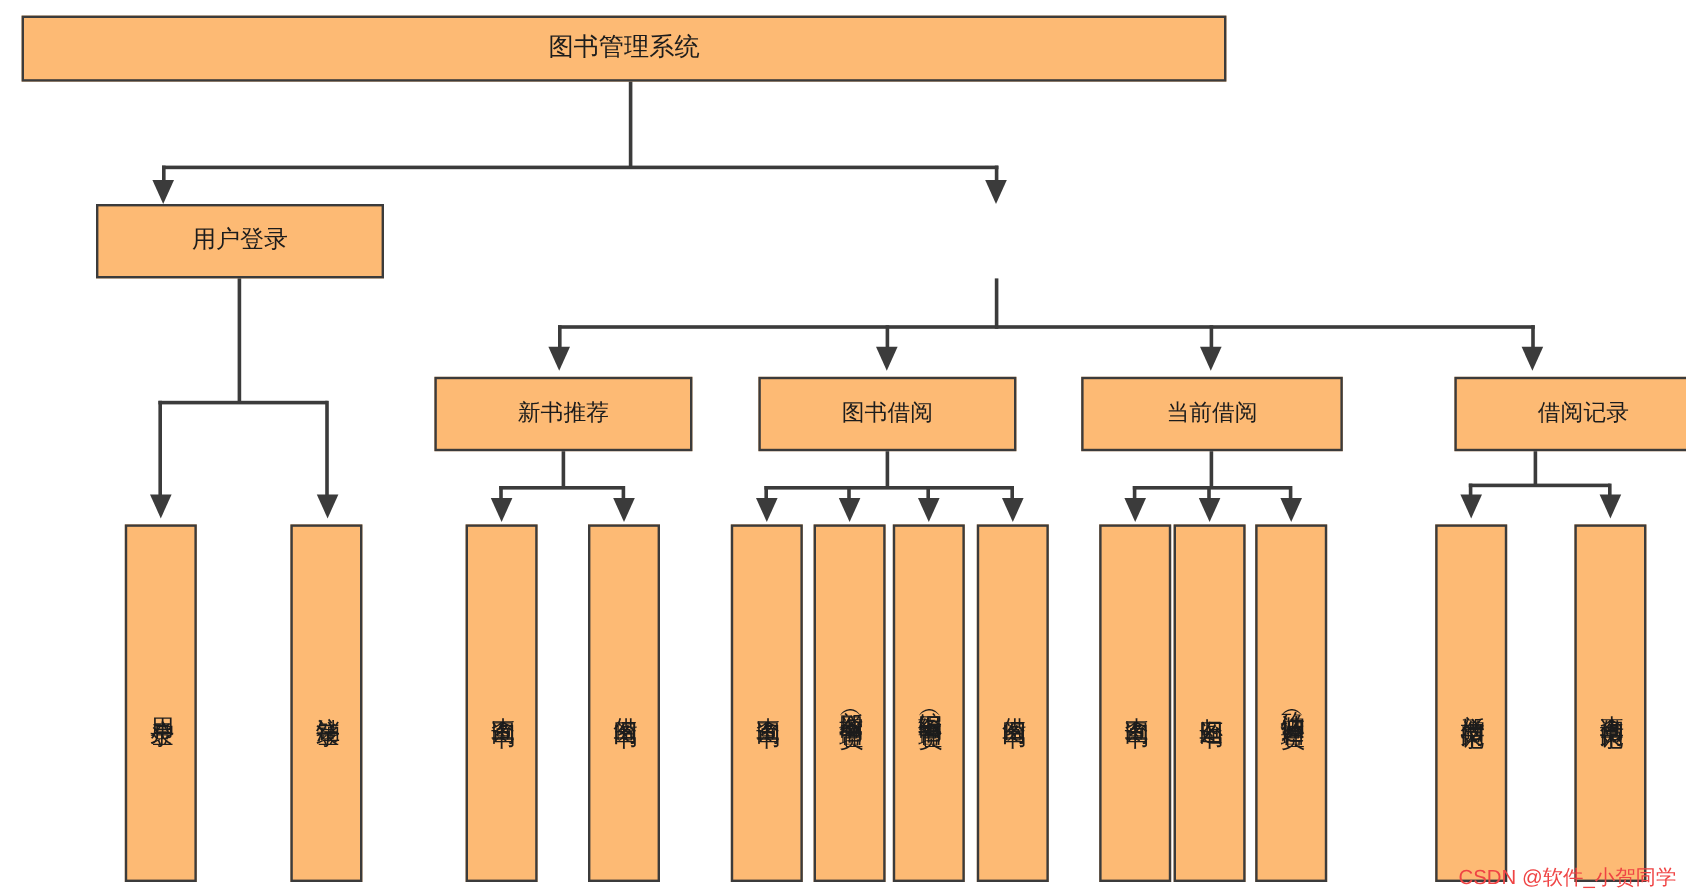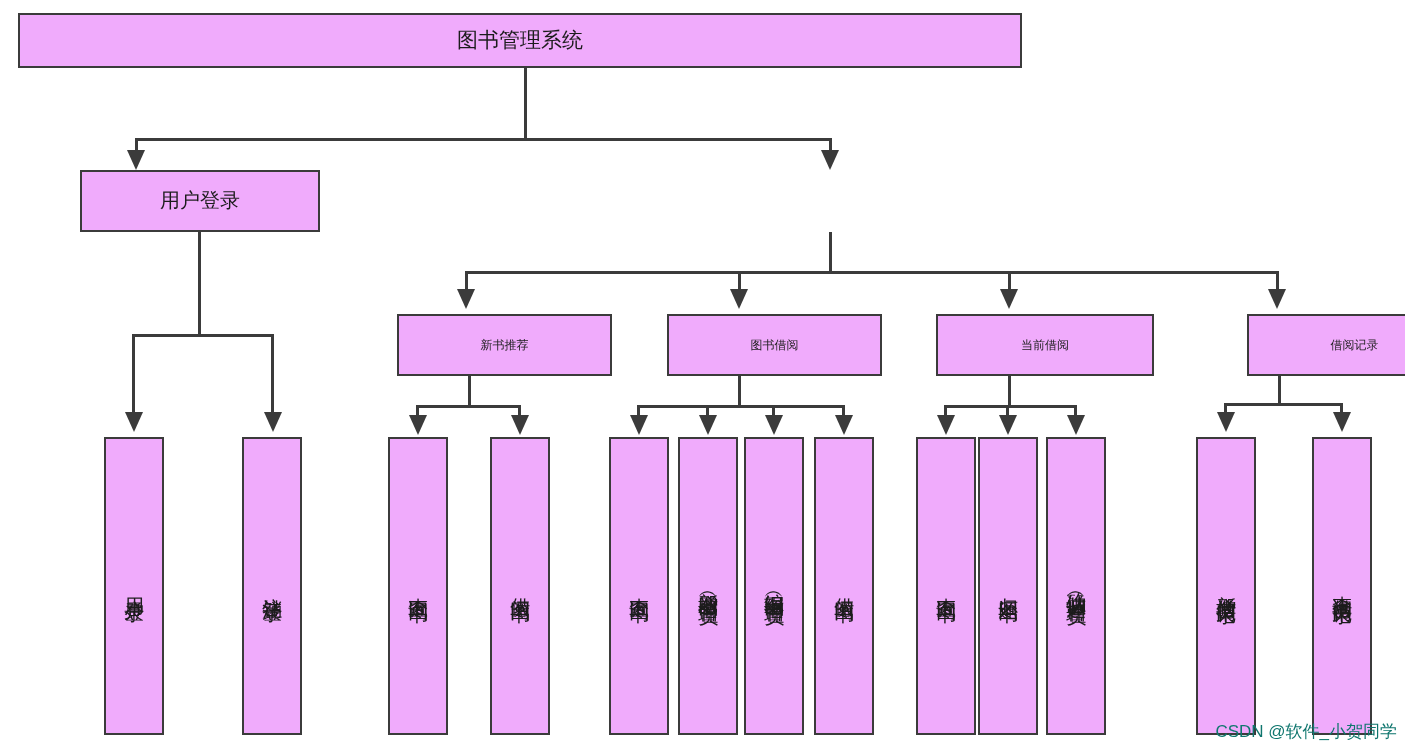--- a/index.html
+++ b/index.html
@@ -15,38 +15,37 @@
     position: relative;
     width: 1405px;
     height: 747px;
     background: #ffffff;
     overflow: hidden;
   }
   
   .node {
     position: absolute;
     box-sizing: border-box;
-    background: #f0abfc;
+    background: #fdba74;
     border: 2px solid #3b3b3b;
     display: flex;
     align-items: center;
     justify-content: center;
     color: #1c1c1c;
     line-height: 1.18;
     text-align: left;
   }
   .node.root {
     font-size: 21px;
   }
   .node.lvl2 {
     font-size: 20px;
   }
   .node.lvl3 {
-    font-size: 12px;
-    margin-left: 35px;
+    font-size: 19px;
   }
   .node.leaf {
     font-size: 20px;
     writing-mode: vertical-rl;
     text-orientation: upright;
     letter-spacing: 2px;
     padding: 10px 0;
     align-items: center;
     justify-content: center;
   }
@@ -68,21 +67,21 @@
     border-left: 9px solid transparent;
     border-right: 9px solid transparent;
     border-top: 20px solid #3b3b3b;
   }
   
   #watermark {
     position: absolute;
     right: 8px;
     bottom: 4px;
     font-size: 17px;
-    color: #0f766e;
+    color: #ef4444;
     white-space: nowrap;
     user-select: none;
     pointer-events: none;
   }
 </style>
 </head>
 <body>
 
 <div id="diagram-root">
 

